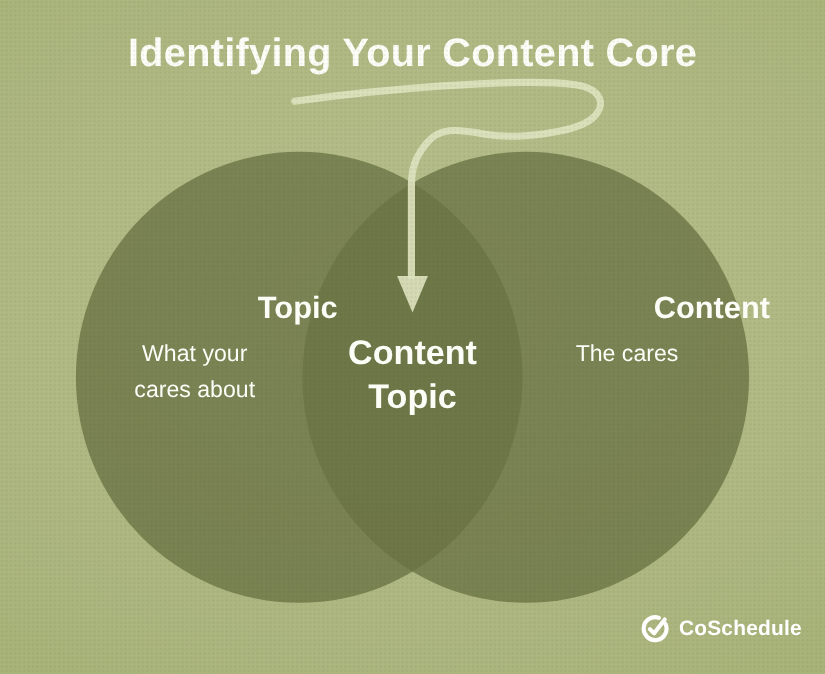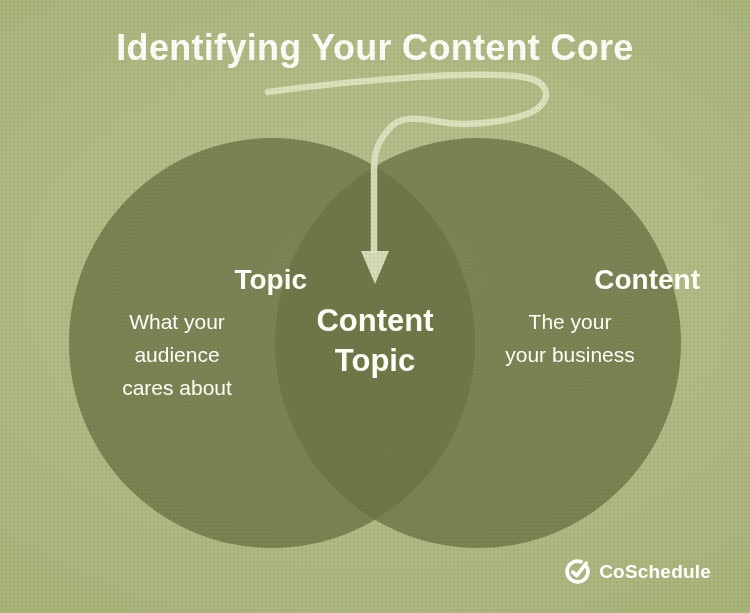--- a/index.html
+++ b/index.html
@@ -24,21 +24,21 @@
   }
   svg.venn { position:absolute; left:0; top:0; }
   .label { position:absolute; text-align:center; color:#fcfdf7; }
   .label .heading { font-size:28px; font-weight:700; line-height:36px; margin-bottom:7px;text-align:right; }
   .label .line { font-size:21px; line-height:33px; font-weight:400; }
   .label-left  { top:262px; left:47px;  width:260px; }
   .label-right { top:262px; left:440px; width:260px; }
   .label-center{ top:301px; left:275px; width:200px; }
   .label-center .core-line { font-size:31px; font-weight:700; line-height:40px; }
   .brand {
-    position:absolute; top:558px; right:39px;
+    position:absolute; top:558px; right:21px;
     display:flex; align-items:center; gap:8px;
     color:#ffffff;
   }
   .brand .brand-text { font-size:19px; font-weight:700; letter-spacing:0.2px; }
 </style>
 </head>
 <body>
 
 <div class="canvas">
 
@@ -49,33 +49,31 @@
     <ellipse cx="478" cy="343" rx="203" ry="205" fill="#6b7445" fill-opacity="0.79"></ellipse>
     <path d="M 268 92 C 340 82, 470 70, 523 77 C 549 81, 551 97, 538 108 C 522 121, 468 127, 441 122 C 414 117, 399 116, 388 130 C 378 142, 374 152, 374 170 L 374 251" fill="none" stroke-width="6.5" stroke-linecap="round" stroke-opacity="0.92" stroke="#dde3bf"></path>
     <polygon points="361,251 389,251 375,284" fill-opacity="0.92" fill="#dde3bf"></polygon>
   </svg>
 
   <div class="texture"></div>
 
   <div class="label label-left">
     <div class="heading">Topic</div>
     <div class="line">What your</div>
-    <div class="line">audience</div>
     <div class="line">cares about</div>
   </div>
 
   <div class="label label-center">
     <div class="core-line">Content</div>
     <div class="core-line">Topic</div>
   </div>
 
   <div class="label label-right">
     <div class="heading">Content</div>
-    <div class="line">The your</div>
-    <div class="line">your business</div>
+    <div class="line">The cares</div>
   </div>
 
   <div class="brand">
     <svg width="27" height="27" viewBox="0 0 26 26">
       <path d="M 22.1 8.8 A 10 10 0 1 1 16.4 3.6" fill="none" stroke="#ffffff" stroke-width="3.6" stroke-linecap="round"></path>
       <path d="M 8.5 13.5 L 12.2 17 L 21.5 5" fill="none" stroke="#ffffff" stroke-width="3.6" stroke-linecap="round" stroke-linejoin="round"></path>
     </svg>
     <span class="brand-text">CoSchedule</span>
   </div>
 

